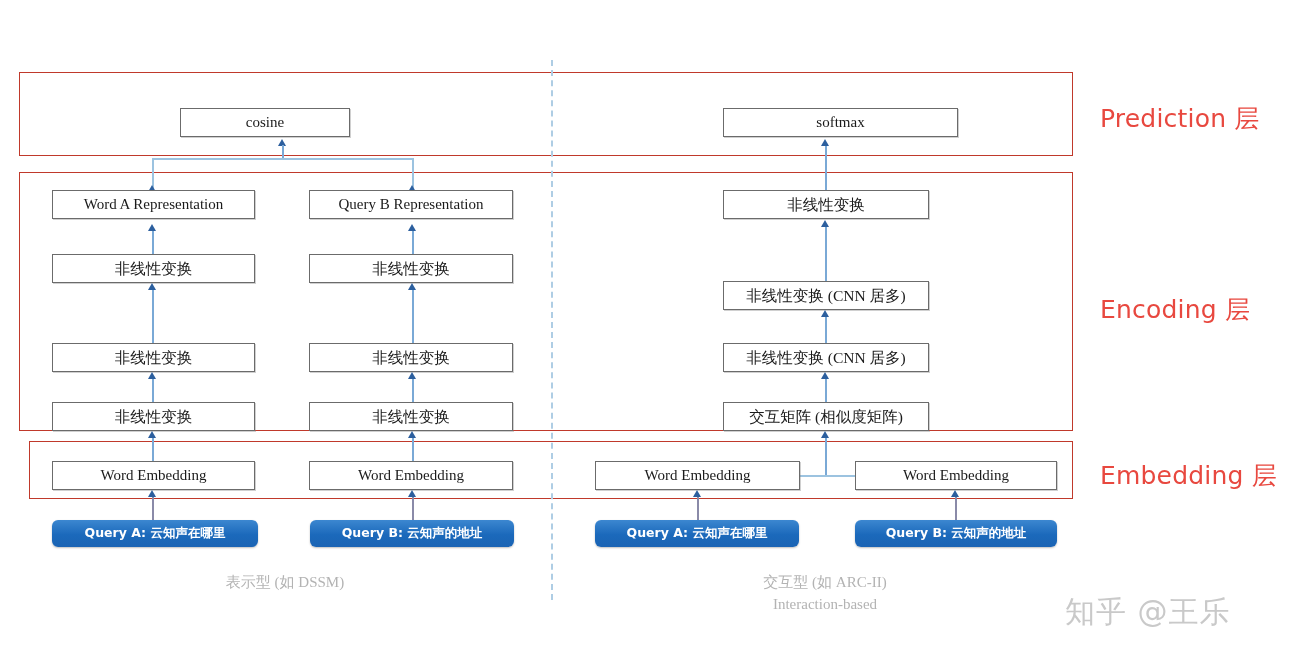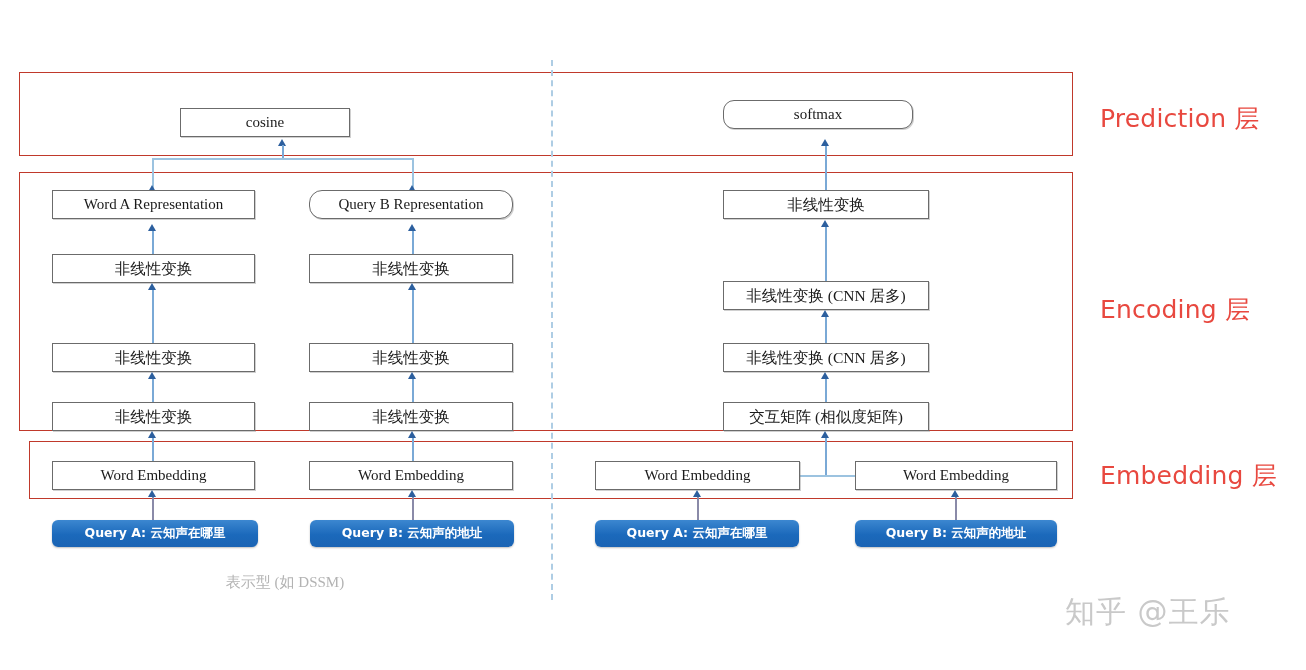--- a/index.html
+++ b/index.html
@@ -161,21 +161,21 @@
   <div class="arrow-head" style="left:148px; top:224px;"></div>
   <div class="arrow-line" style="left:152px; top:289px; height:54px;"></div>
   <div class="arrow-head" style="left:148px; top:283px;"></div>
   <div class="arrow-line" style="left:152px; top:378px; height:24px;"></div>
   <div class="arrow-head" style="left:148px; top:372px;"></div>
   <div class="arrow-line" style="left:152px; top:437px; height:24px;"></div>
   <div class="arrow-head" style="left:148px; top:431px;"></div>
   <div class="arrow-line solid-dark" style="left:152px; top:496px; height:24px;"></div>
   <div class="arrow-head" style="left:148px; top:490px;"></div>
 
-  <div class="node" style="left:309px; top:190px; width:204px; height:29px;border-radius:13px;">Query B Representation</div>
+  <div class="node" style="left:309px; top:190px; width:204px; height:29px;">Query B Representation</div>
   <div class="node cjk" style="left:309px; top:254px; width:204px; height:29px;">非线性变换</div>
   <div class="node cjk" style="left:309px; top:343px; width:204px; height:29px;">非线性变换</div>
   <div class="node cjk" style="left:309px; top:402px; width:204px; height:29px;">非线性变换</div>
   <div class="node" style="left:309px; top:461px; width:204px; height:29px;">Word  Embedding</div>
 
   <div class="arrow-line" style="left:412px; top:230px; height:24px;"></div>
   <div class="arrow-head" style="left:408px; top:224px;"></div>
   <div class="arrow-line" style="left:412px; top:289px; height:54px;"></div>
   <div class="arrow-head" style="left:408px; top:283px;"></div>
   <div class="arrow-line" style="left:412px; top:378px; height:24px;"></div>
@@ -185,21 +185,21 @@
   <div class="arrow-line solid-dark" style="left:412px; top:496px; height:24px;"></div>
   <div class="arrow-head" style="left:408px; top:490px;"></div>
 
   <div class="query-pill" style="left:52px; top:520px; width:206px; height:27px;">Query A: 云知声在哪里</div>
   <div class="query-pill" style="left:310px; top:520px; width:204px; height:27px;">Query B: 云知声的地址</div>
 
   <div class="caption" style="left:180px; top:572px; width:210px;">
     <div>表示型 (如 DSSM)</div>
   </div>
 
-  <div class="node" style="left:723px; top:100px; width:190px; height:29px;border-radius:11px;">softmax</div>
+  <div class="node" style="left:723px; top:108px; width:235px; height:29px;">softmax</div>
 
   <div class="arrow-line" style="left:825px; top:145px; height:45px;"></div>
   <div class="arrow-head" style="left:821px; top:139px;"></div>
 
   <div class="node cjk" style="left:723px; top:190px; width:206px; height:29px;">非线性变换</div>
   <div class="node cjk" style="left:723px; top:281px; width:206px; height:29px;">非线性变换 (CNN 居多)</div>
   <div class="node cjk" style="left:723px; top:343px; width:206px; height:29px;">非线性变换 (CNN 居多)</div>
   <div class="node cjk" style="left:723px; top:402px; width:206px; height:29px;">交互矩阵 (相似度矩阵)</div>
 
   <div class="arrow-line" style="left:825px; top:226px; height:55px;"></div>
@@ -217,16 +217,20 @@
   <div class="node" style="left:855px; top:461px; width:202px; height:29px;">Word  Embedding</div>
 
   <div class="arrow-line solid-dark" style="left:697px; top:496px; height:24px;"></div>
   <div class="arrow-head" style="left:693px; top:490px;"></div>
   <div class="arrow-line solid-dark" style="left:955px; top:496px; height:24px;"></div>
   <div class="arrow-head" style="left:951px; top:490px;"></div>
 
   <div class="query-pill" style="left:595px; top:520px; width:204px; height:27px;">Query A: 云知声在哪里</div>
   <div class="query-pill" style="left:855px; top:520px; width:202px; height:27px;">Query B: 云知声的地址</div>
 
+  <div class="caption" style="left:720px; top:572px; width:210px;">
+    <div>交互型 (如 ARC-II)</div>
+    <div>Interaction-based</div>
+  </div>
 
   <div class="watermark" style="left:1065px; top:592px;">知乎 @王乐</div>
 
 </div>
 
 </body></html>

